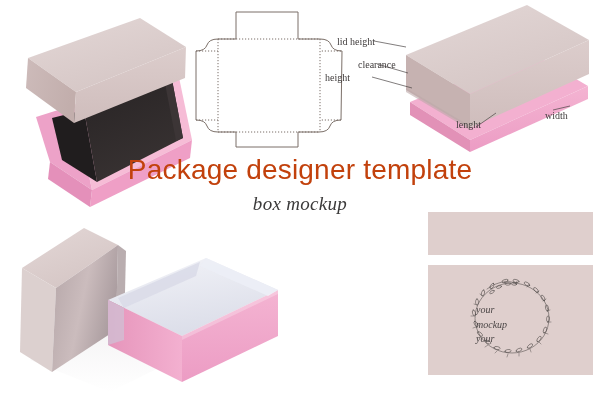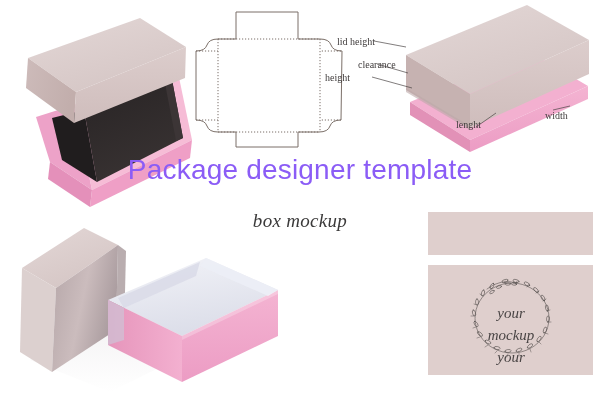--- a/index.html
+++ b/index.html
@@ -30,47 +30,47 @@
     left: 0;
     top: 155px;
     width: 600px;
     text-align: center;
     pointer-events: none;
   }
   .title-main {
     font-family: "Liberation Sans", sans-serif;
     font-size: 28px;
     font-weight: 400;
-    color: #8b5cf6;
+    color: #c2410c;
     letter-spacing: 0.2px;
     line-height: 1.1;
   }
   .title-sub {
     font-family: "Liberation Serif", serif;
     font-style: italic;
     font-size: 19px;
     color: #3b3a3a;
-    margin-top: 24px;
+    margin-top: 7px;
     letter-spacing: 0.3px;
     text-align: center;
   }
   .anno {
     position: absolute;
     font-family: Liberation Serif, serif;
     font-size: 10px;
     color: #3f3b3b;
     white-space: nowrap;
   }
   .logo-text {
     position: absolute;
     font-family: "Liberation Serif", serif;
     font-style: italic;
-    font-size: 15px;
+    font-size: 10px;
     color: #4a4545;
-    text-align: center;
+    text-align: left;
     line-height: 1.45;
     width: 70px;
   }
 </style>
 </head>
 <body>
 
 <div id="canvas">
 
   <svg class="layer" viewBox="0 0 600 400" xmlns="http://www.w3.org/2000/svg">

